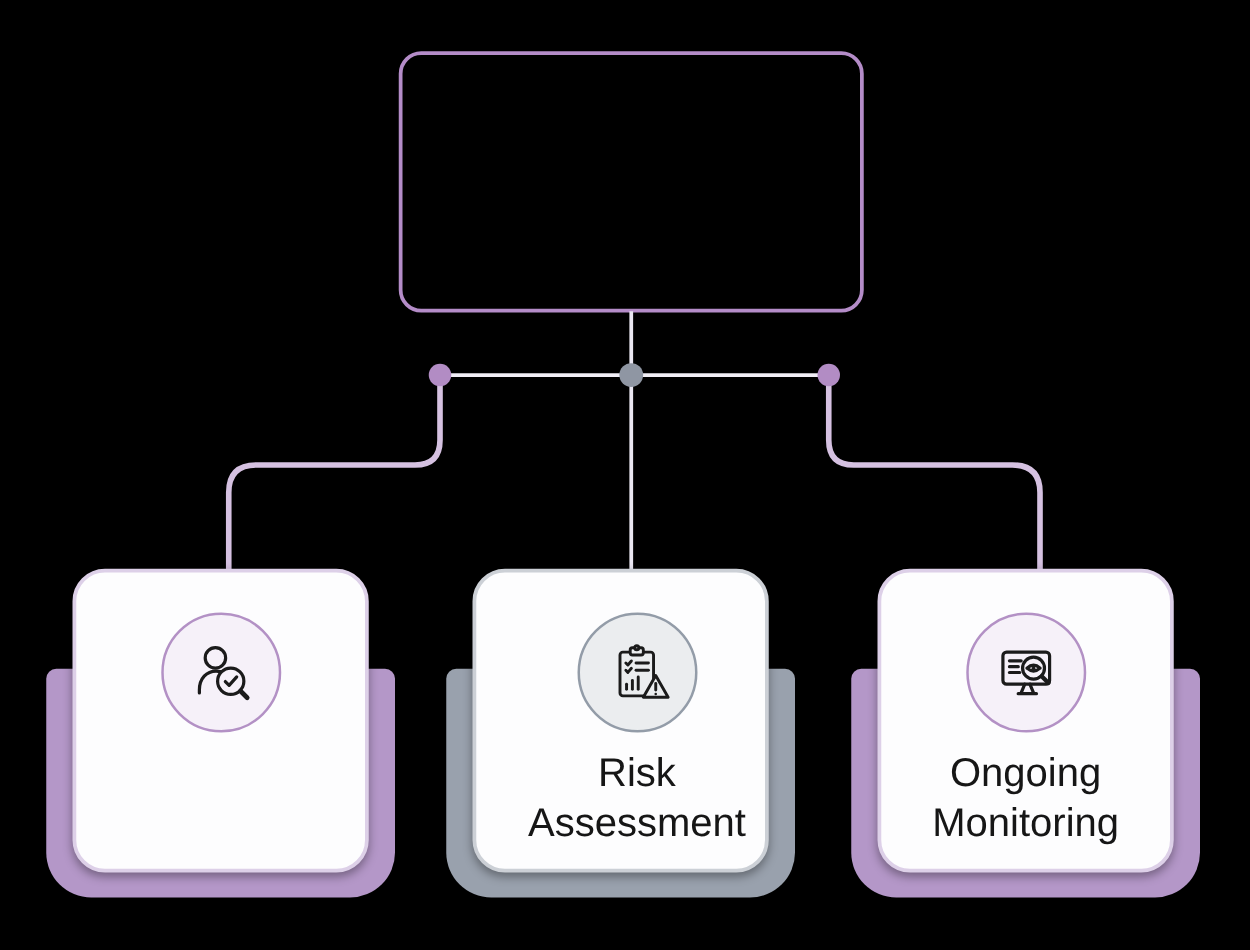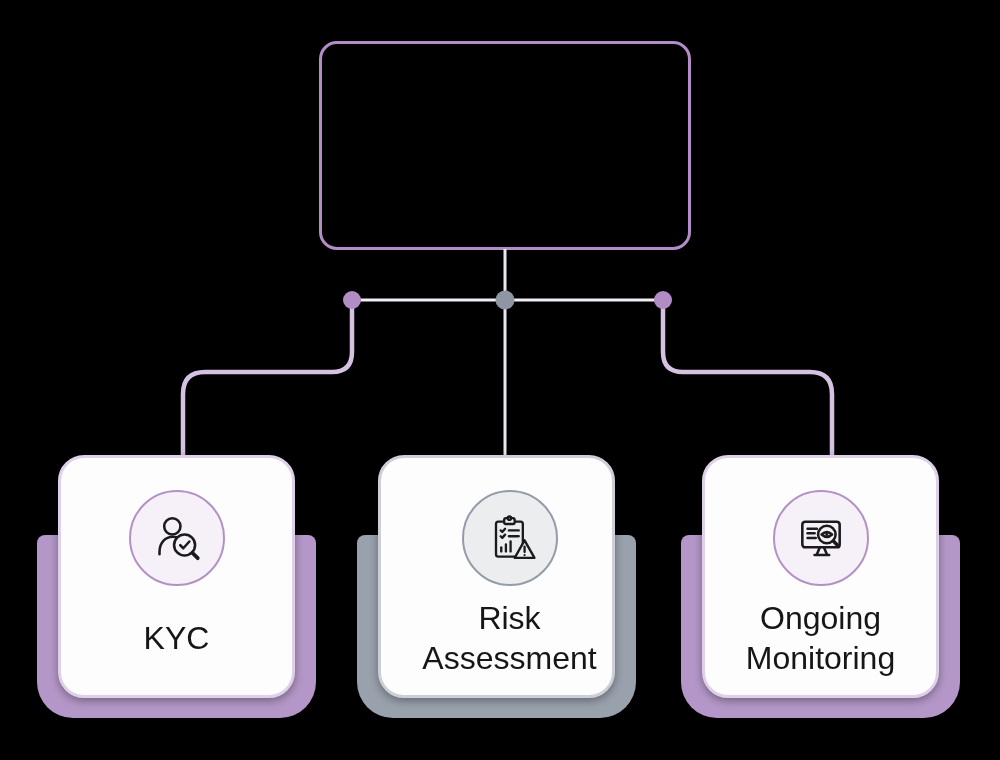--- a/index.html
+++ b/index.html
@@ -79,21 +79,20 @@
   <div class="card card1 purple">
     <div class="icon-circle purple">
       <svg class="icon-svg" width="56" height="56" viewBox="0 0 48 48" fill="none" stroke="#1b1b1b" stroke-width="2.2" stroke-linecap="round" stroke-linejoin="round">
         <circle cx="20" cy="14" r="7"></circle>
         <path d="M9 38 v-2 c0 -8 5 -13 11.5 -13 c4 0 7.5 2 9.5 5"></path>
         <circle cx="30.5" cy="30" r="9" fill="#f6f1f9"></circle>
         <path d="M26.8 30.2 l2.6 2.6 l5.2 -5.8"></path>
         <path d="M37.2 36.7 l4.6 4.6" stroke-width="3.2"></path>
       </svg>
     </div>
-    <div class="label">KYC</div>
   </div>
 
   <div class="card card2 gray">
     <div class="icon-circle gray">
       <svg class="icon-svg" width="56" height="56" viewBox="0 0 48 48" fill="none" stroke="#1b1b1b" stroke-width="2" stroke-linecap="round" stroke-linejoin="round">
         <rect x="12" y="10" width="23" height="30" rx="2"></rect>
         <rect x="19" y="7" width="9" height="5" rx="1.5" fill="#ebedef"></rect>
         <circle cx="23.5" cy="7" r="1.4" fill="#ebedef"></circle>
         <path d="M16 17.5 l1.4 1.4 l2.4 -2.8"></path>
           <path d="M23 17.5 h8.5"></path>

